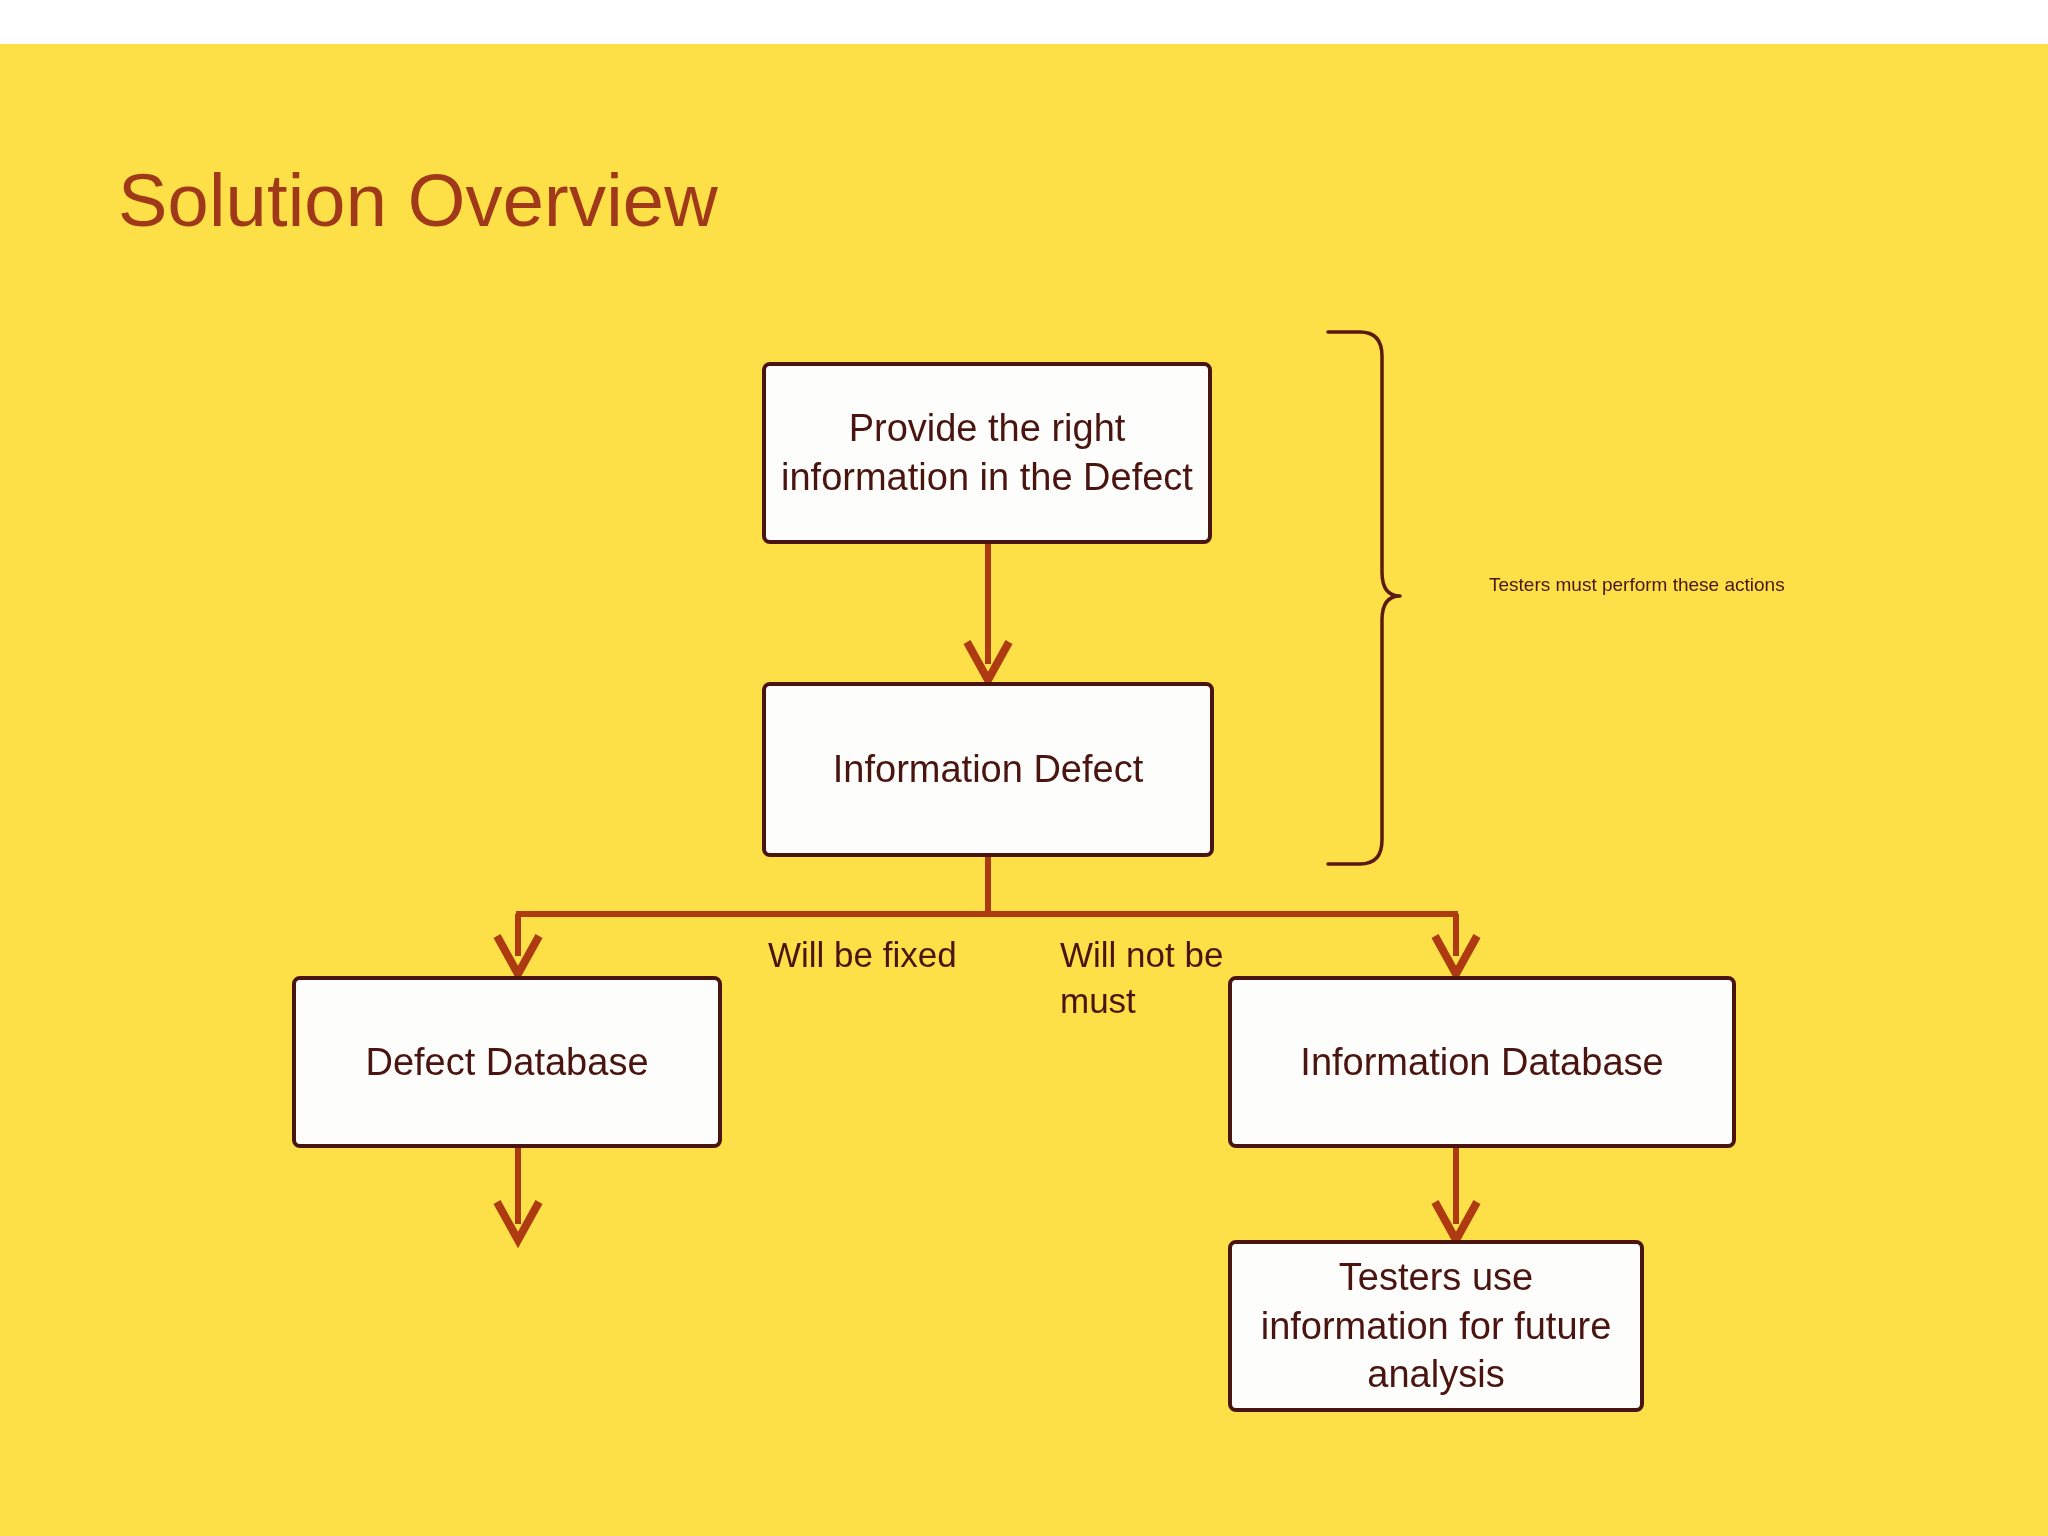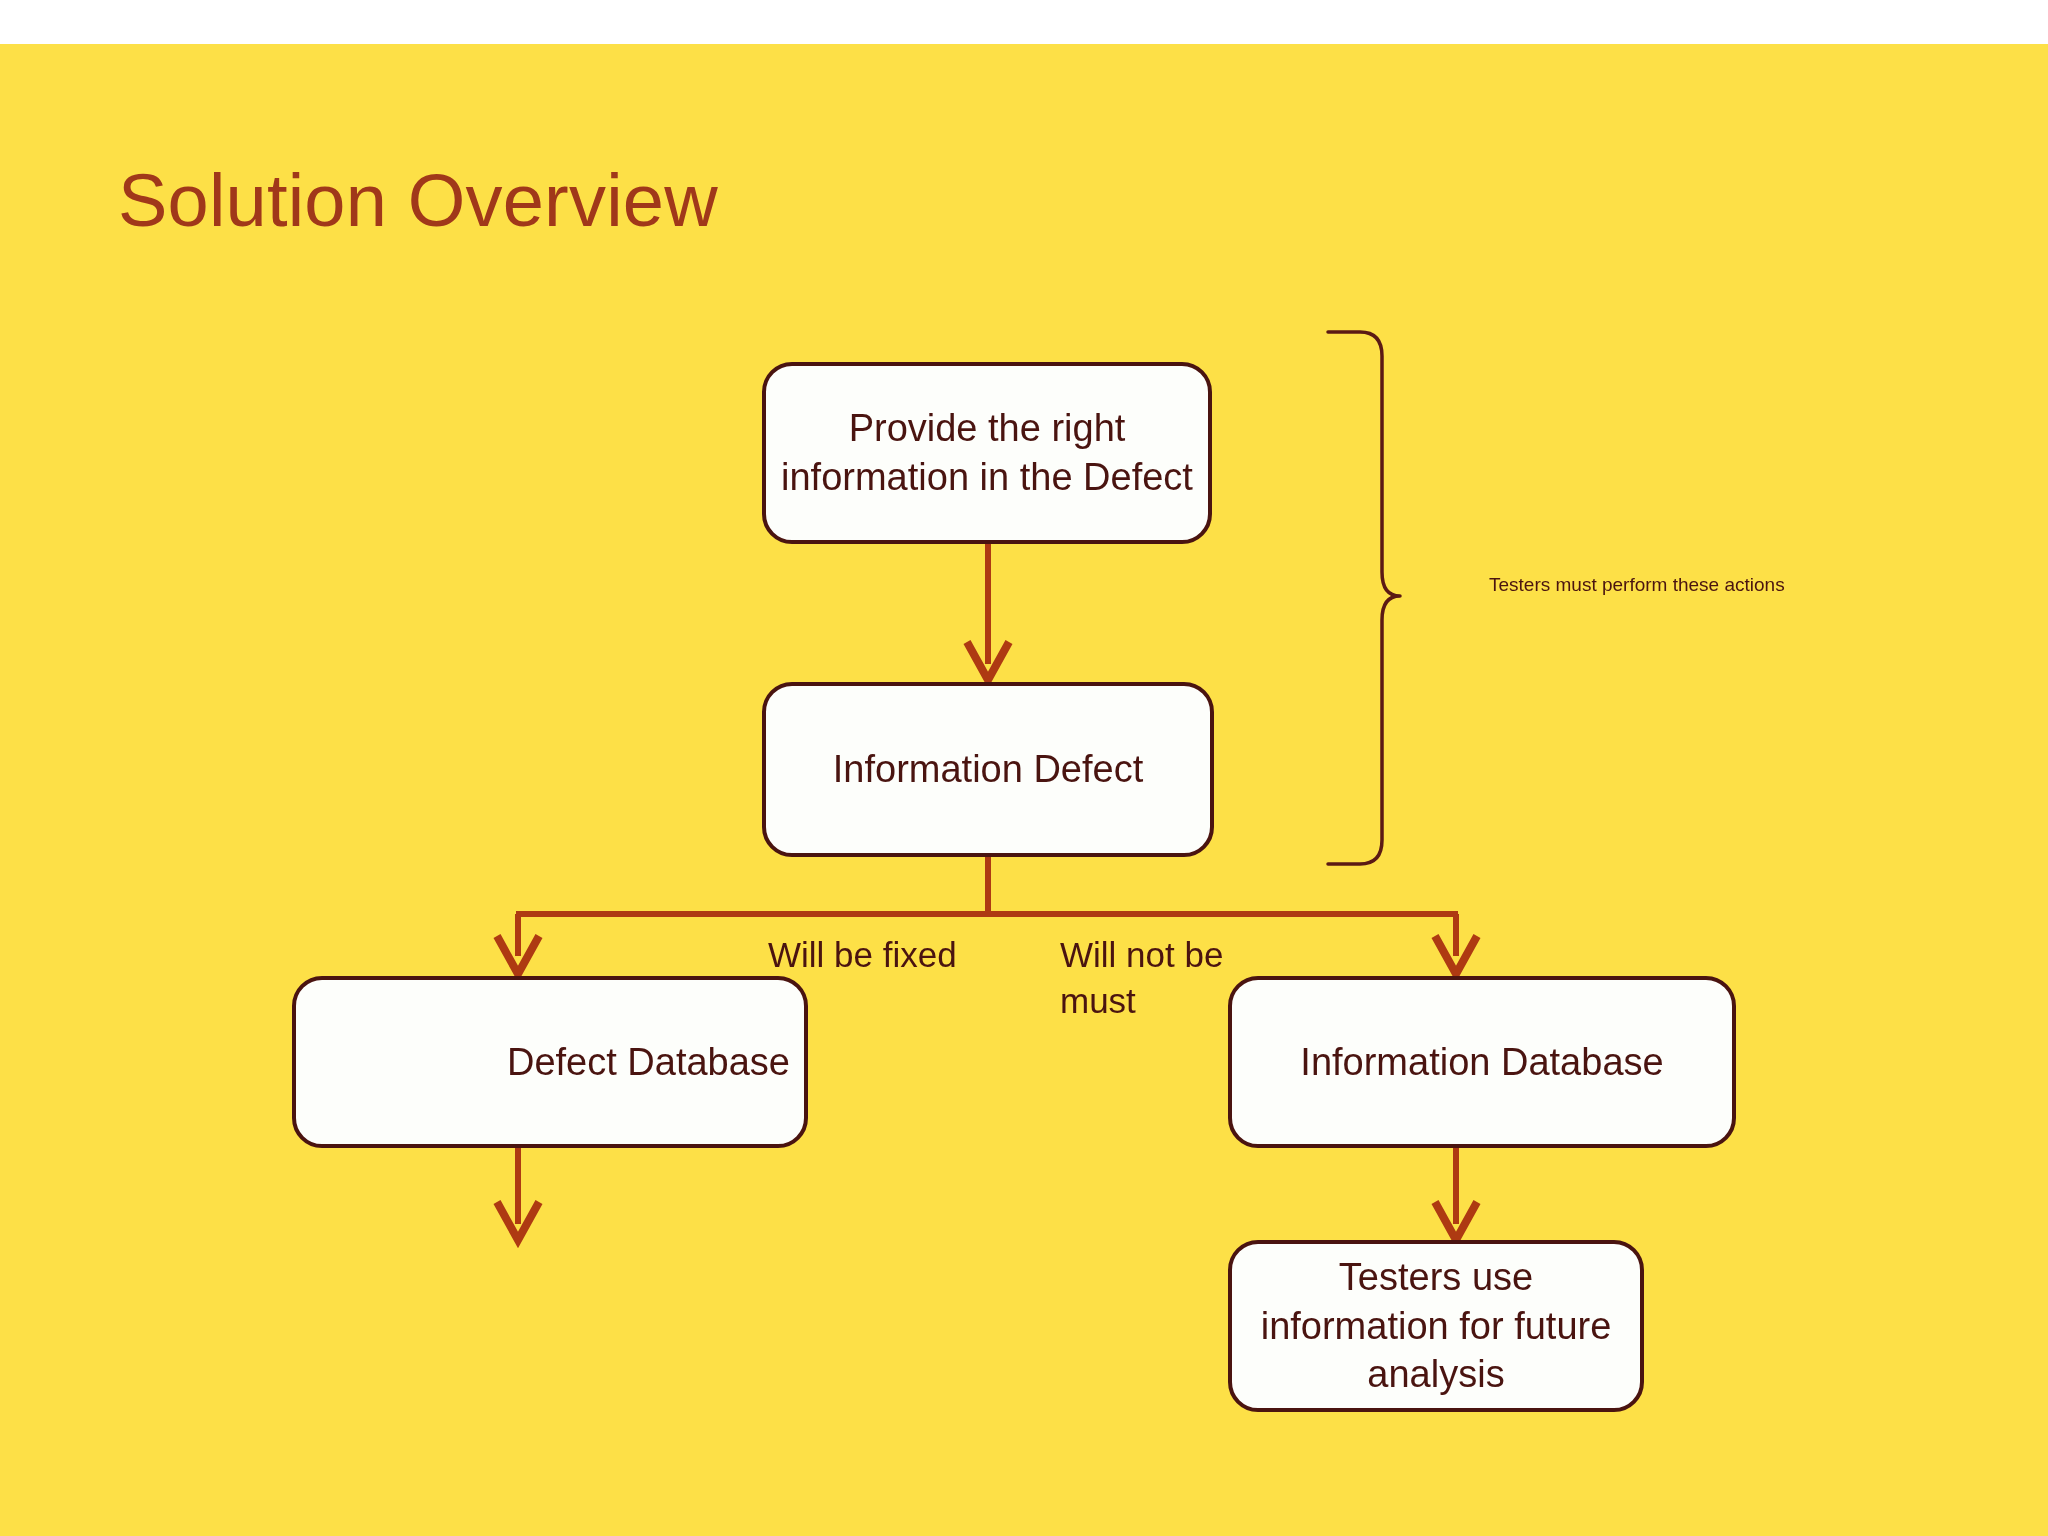--- a/index.html
+++ b/index.html
@@ -33,36 +33,36 @@
     color: #A0381A;
     white-space: nowrap;
     letter-spacing: 0.2px;
   }
 
   
   .node {
     position: absolute;
     box-sizing: border-box;
     border: 4px solid #4A1410;
-    border-radius: 30px;
+    border-radius: 8px;
     background: #FDFEFB;
     color: #4A1410;
     display: flex;
     align-items: center;
     justify-content: center;
     text-align: center;
     font-size: 38px;
     line-height: 1.28;
     padding: 20px 14px;
   }
   .node .node-label { display: block; width: 100%; }
 
   #node-provide      { left: 762px;  top: 318px;  width: 450px; height: 182px; }
   #node-prioritize   { left: 762px;  top: 638px;  width: 452px; height: 175px; }
-  #node-defect-db    { left: 292px;  top: 932px;  width: 516px; height: 172px; text-align: right; }
+  #node-defect-db    { left: 292px;  top: 932px;  width: 430px; height: 172px; }
   #node-developer    { left: 292px;  top: 1196px; width: 452px; height: 172px; }
   #node-info-db      { left: 1228px; top: 932px;  width: 508px; height: 172px; }
   #node-future       { left: 1228px; top: 1196px; width: 416px; height: 172px; }
 
   
   #connectors {
     position: absolute;
     left: 0; top: 0;
     width: 2048px;
     height: 1536px;

